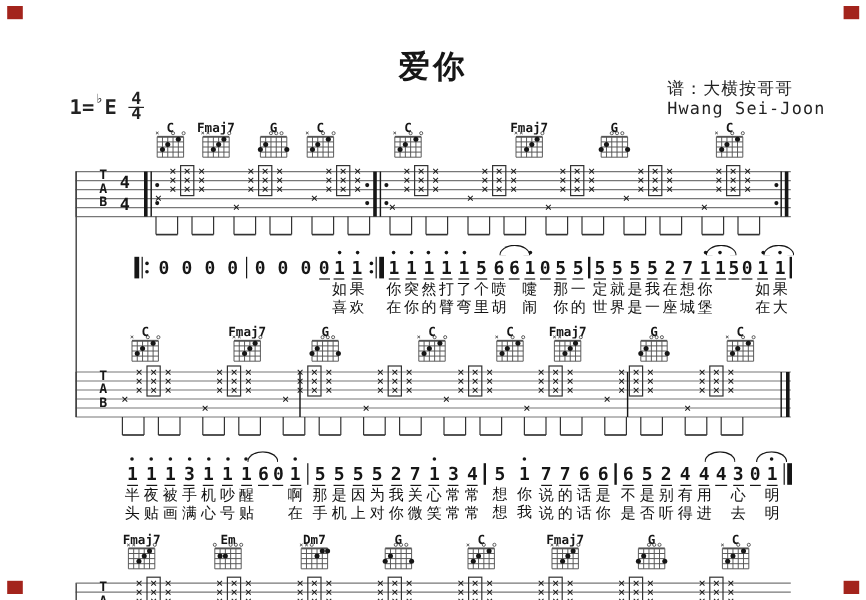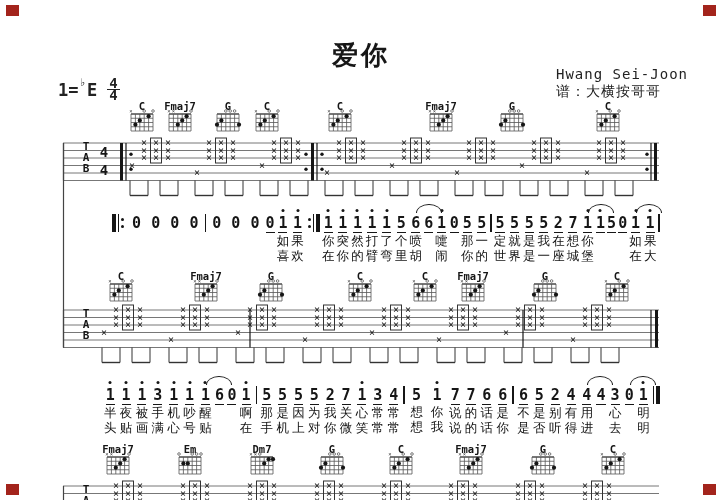--- a/index.html
+++ b/index.html
@@ -59,22 +59,22 @@
     <span>1=</span>
       <span class="flat">♭</span>
       <span>E</span>
     <span class="timesig">
       <span>4</span>
       <span>4</span>
     </span>
   </div>
 
   <div class="credits">
+    <div>谱：大横按哥哥</div>
     <div>Hwang Sei-Joon</div>
-    <div>谱：大横按哥哥</div>
   </div>
 
   <svg id="score" width="722" height="500" viewBox="0 0 722 500">
       <line x1="63" y1="143" x2="659" y2="143" stroke="#777777" stroke-width="1"></line>
       <line x1="63" y1="150.5" x2="659" y2="150.5" stroke="#777777" stroke-width="1"></line>
       <line x1="63" y1="158" x2="659" y2="158" stroke="#777777" stroke-width="1"></line>
       <line x1="63" y1="165.5" x2="659" y2="165.5" stroke="#777777" stroke-width="1"></line>
       <line x1="63" y1="173" x2="659" y2="173" stroke="#777777" stroke-width="1"></line>
       <line x1="63" y1="180.5" x2="659" y2="180.5" stroke="#777777" stroke-width="1"></line>
       <line x1="63.5" y1="143" x2="63.5" y2="180.5" stroke="#444" stroke-width="1.2"></line>

